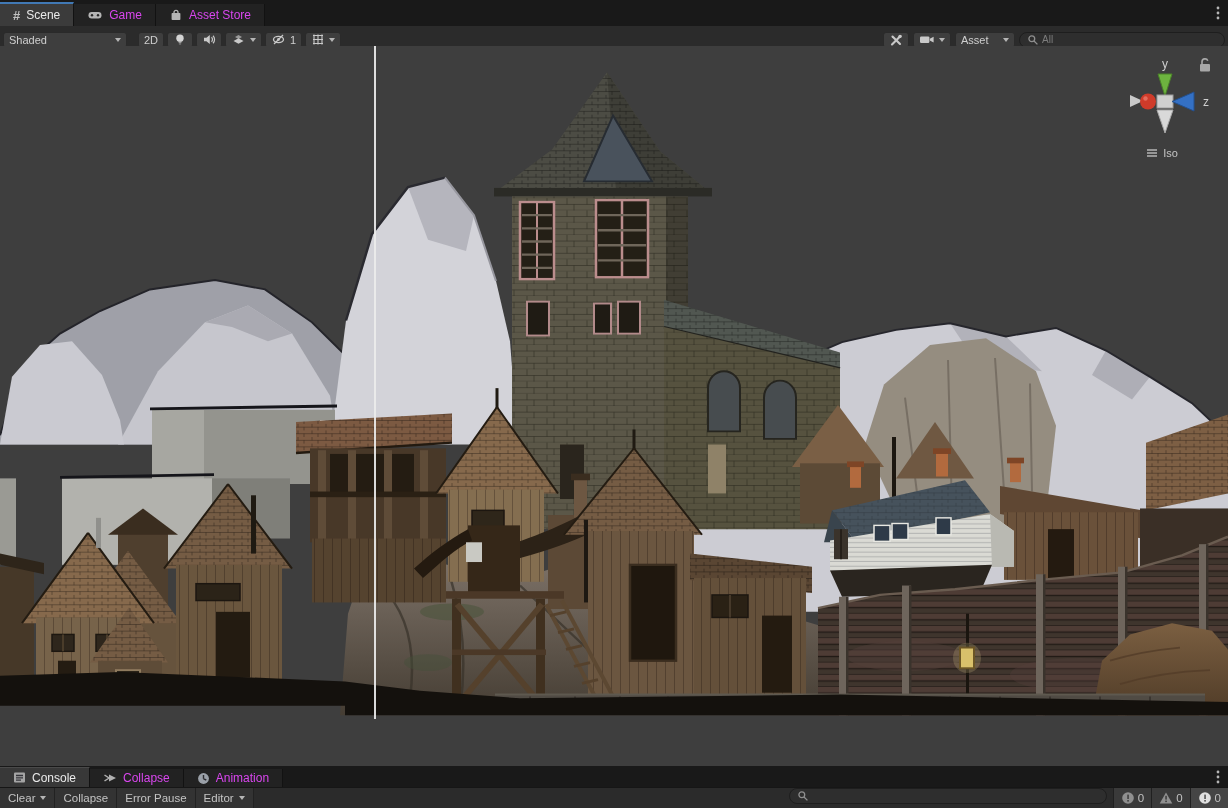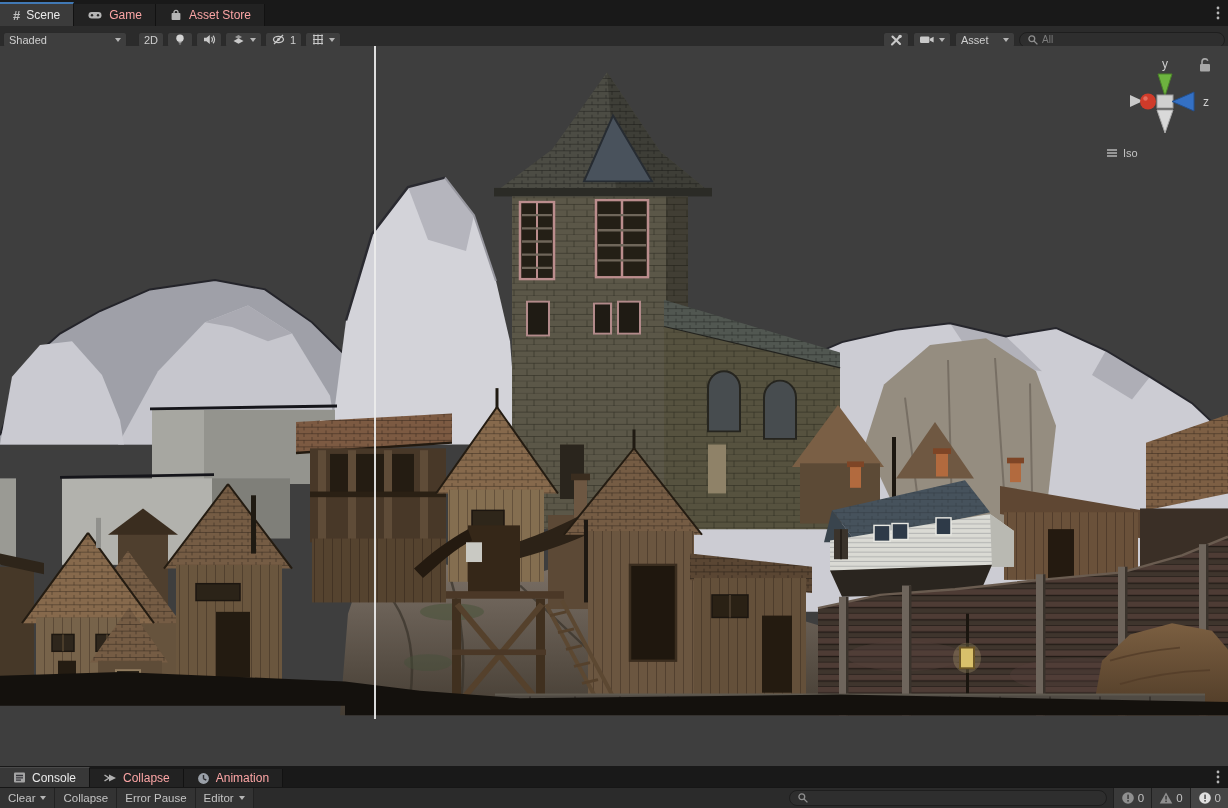--- a/index.html
+++ b/index.html
@@ -7,21 +7,21 @@
   body { font-family:"Liberation Sans", sans-serif; }
   .app { position:relative; width:1228px; height:808px; background:#3e3e3e; overflow:hidden;
          color:#c8c8c8; font-size:12px; }
 
   
   .tabbar { position:absolute; left:0; width:100%; height:26px; background:#191919;
             display:flex; align-items:flex-end; }
   .tabbar.top { top:0; }
   .tabbar.bottom { top:766px; height:21px; }
   .tab { height:22px; display:flex; align-items:center; gap:6px; padding:0 13px;
-         background:#222222; border-right:1px solid #121212; color:#fca5a5; cursor:default; }
+         background:#222222; border-right:1px solid #121212; color:#d946ef; cursor:default; }
   .tab.active { background:#3b3b3b; color:#eaeaea; border-top:2px solid #4179b5; height:24px; }
   .tabbar.bottom .tab { height:18px; }
   .tabbar.bottom .tab.active { height:20px; border-top:1px solid #4a4a4a; background:#383838; }
   .bar-spacer { flex:1; }
   .kebab { width:20px; height:100%; display:flex; align-items:center; justify-content:center; }
 
   
   .scene-toolbar { position:absolute; top:26px; left:0; width:100%; height:28px;
                    background:#2b2b2b; border-bottom:1px solid #1a1a1a;
                    display:flex; align-items:center; padding:0 3px; gap:3px; font-size:11px; }
@@ -36,27 +36,27 @@
           display:flex; align-items:center; gap:3px; padding:0 7px; }
   .pill input { background:transparent; border:none; outline:none; color:#cfcfcf;
                 font-size:10px; width:100%; font-family:"Liberation Sans", sans-serif; }
   .pill input::placeholder { color:#7d7d7d; }
   .right-group { margin-left:auto; display:flex; align-items:center; gap:4px; }
 
   
   .viewport { position:absolute; top:46px; left:0; width:1228px; height:720px; background:#3e3e3e; }
   .viewport > svg.scene { position:absolute; inset:0; display:block; }
   .gizmo { position:absolute; top:4px; right:10px; width:112px; text-align:center; }
-  .iso-row { display:flex; align-items:center; gap:5px;
+  .iso-row { display:flex; align-items:center; justify-content:center; gap:5px;
              color:#c4c4c4; font-size:11px; margin-top:2px; }
 
   
   .console-toolbar { position:absolute; top:787px; left:0; width:100%; height:21px;
                      background:#2b2b2b; border-top:1px solid #161616;
-                     display:flex; align-items:center; font-size:11.5px; color:#c4c4c4; }
+                     display:flex; font-size:11.5px; color:#c4c4c4; }
   .cbtn { height:100%; display:flex; align-items:center; padding:0 8px;
           background:#333333; border-right:1px solid #222; }
   .cbtn .caret { margin-left:5px; }
   .console-search { flex:0 0 auto; width:318px; margin-left:auto; }
   .counter { height:100%; display:flex; align-items:center; gap:3px; padding:0 7px;
              border-left:1px solid #202020; background:#3a3a3a; }
   .counter.err { background:#454545; }
   .counter .num { color:#c0c0c0; }
 
   .icon { display:inline-flex; align-items:center; justify-content:center; }

